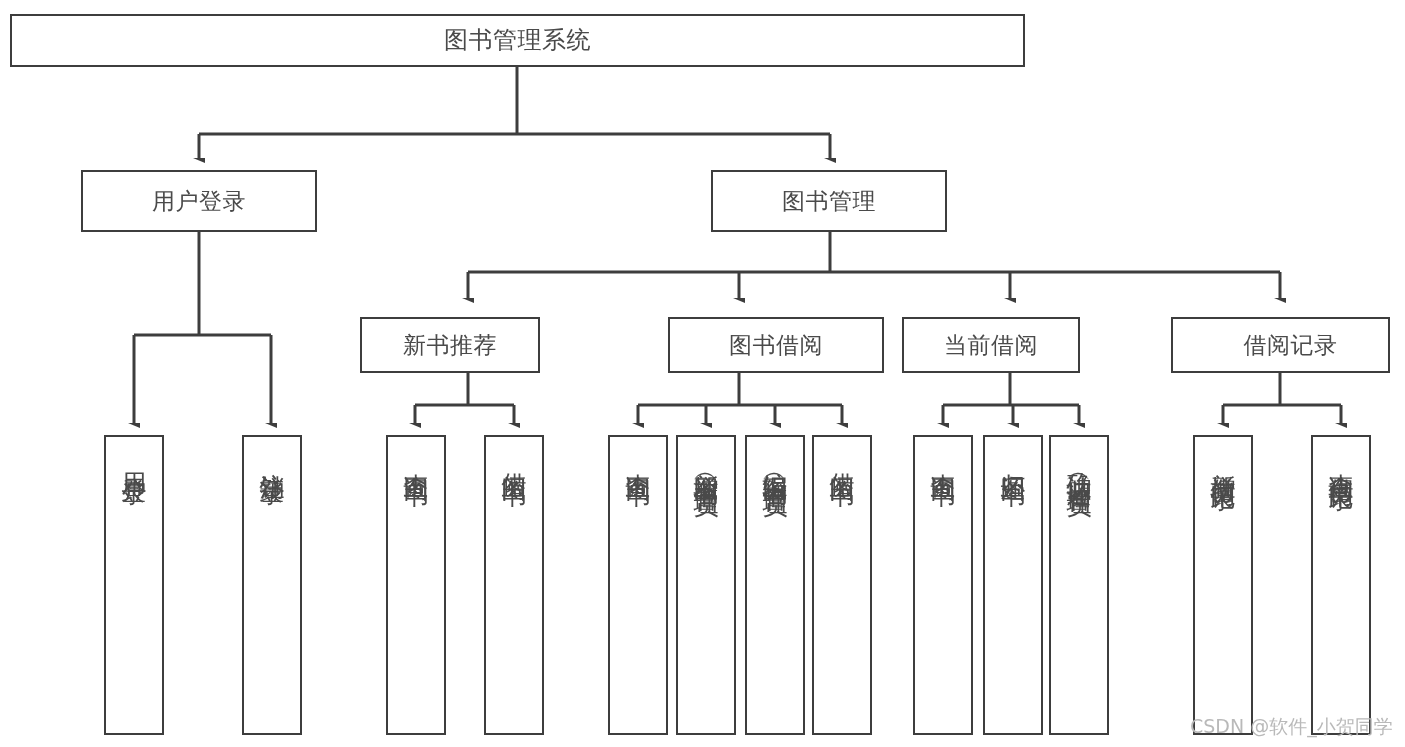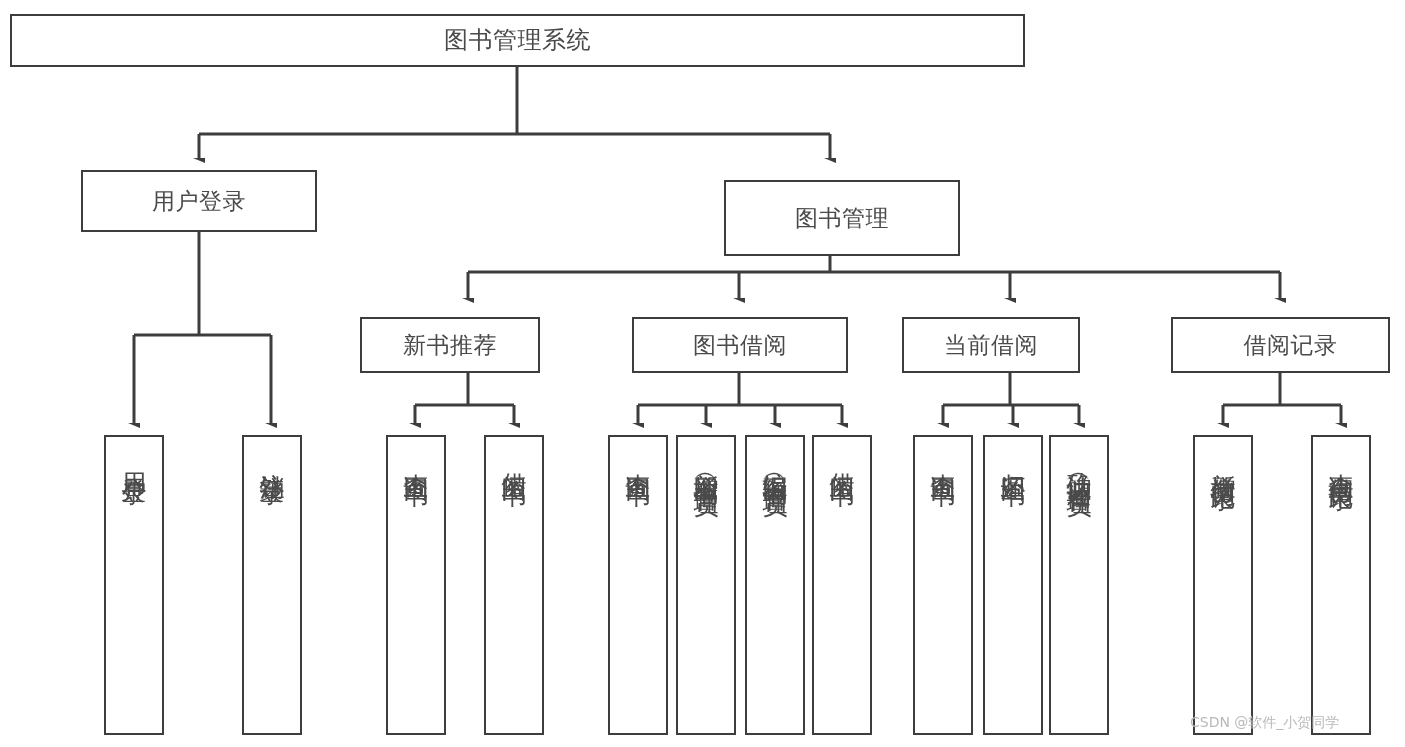--- a/index.html
+++ b/index.html
@@ -62,21 +62,21 @@
     text-orientation: upright;
     font-size: 25px;
     line-height: 1.0;
     letter-spacing: 3px;
     white-space: nowrap;
     max-height: 100%;
   }
   #watermark {
     position: absolute;
     color: #b9b9b9;
-    font-size: 14px;
+    font-size: 19px;
     white-space: nowrap;
     z-index: 5;
     font-family: "DejaVu Sans", "Liberation Sans", sans-serif;
   }
 </style>
 </head>
 <body>
 
 <div id="diagram">
 
@@ -133,29 +133,29 @@
   </svg>
 
   <div class="node horiz root" style="left:10px; top:14px; width:1015px; height:53px;">
     <span class="label">图书管理系统</span>
   </div>
 
   <div class="node horiz" style="left:81px; top:170px; width:236px; height:62px;">
     <span class="label">用户登录</span>
   </div>
 
-  <div class="node horiz" style="left:711px; top:180px; width:236px; height:76px;margin-left:13px;">
+  <div class="node horiz" style="left:711px; top:170px; width:236px; height:62px;">
     <span class="label">图书管理</span>
   </div>
 
   <div class="node horiz" style="left:360px; top:317px; width:180px; height:56px;">
     <span class="label">新书推荐</span>
   </div>
 
-  <div class="node horiz" style="left:632px; top:317px; width:216px; height:56px;">
+  <div class="node horiz" style="left:668px; top:317px; width:216px; height:56px;">
     <span class="label">图书借阅</span>
   </div>
 
   <div class="node horiz" style="left:902px; top:317px; width:178px; height:56px;">
     <span class="label">当前借阅</span>
   </div>
 
   <div class="node horiz" style="left:1171px; top:317px; width:219px; height:56px;padding-left:20px;">
     <span class="label">借阅记录</span>
   </div>

